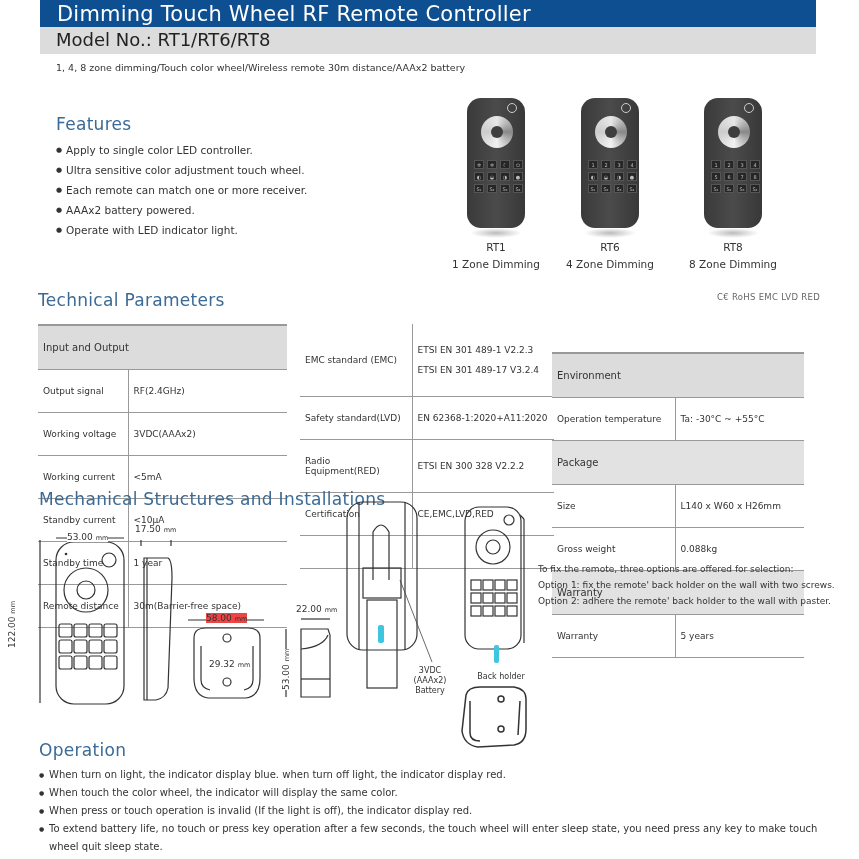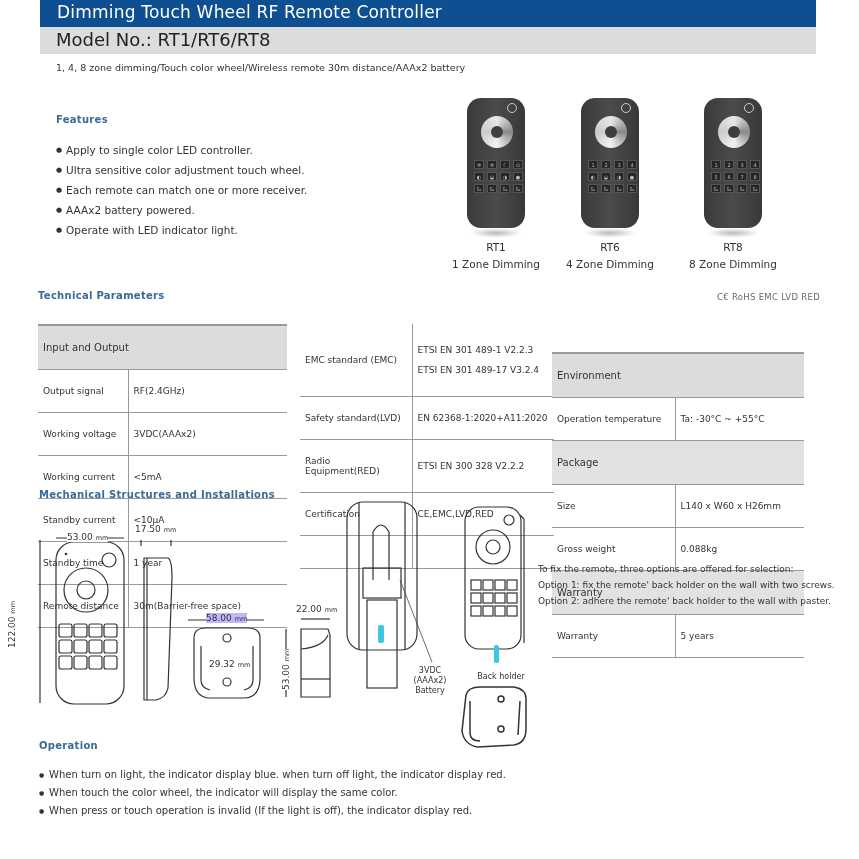--- a/index.html
+++ b/index.html
@@ -1,23 +1,23 @@
 <!DOCTYPE html>
 <html><head>
 <meta charset="utf-8">
 <style>
   * { box-sizing: border-box; margin: 0; padding: 0; }
   html, body { width: 859px; height: 859px; background: #ffffff; overflow: hidden; }
   body { font-family: "DejaVu Sans", sans-serif; color: #333; position: relative; }
 
-  .title-bar { position: absolute; left: 40px; top: 0; width: 776px; height: 27px; background: #0e4f91; color: #fff; font-size: 17px; padding: 2px 0 0 17px; letter-spacing: 0.2px; }
+  .title-bar { position: absolute; left: 40px; top: 0; width: 776px; height: 27px; background: #0e4f91; color: #fff; font-size: 21px; padding: 2px 0 0 17px; letter-spacing: 0.2px; }
   .model-bar { position: absolute; left: 40px; top: 27px; width: 776px; height: 27px; background: #dcdcdc; color: #222; font-size: 18px; padding: 2px 0 0 16px; }
   .subtitle { position: absolute; left: 56px; top: 62px; font-size: 9.5px; color: #333; }
 
-  .sec-head { position: absolute; color: #3a6a95; font-size: 10px; letter-spacing: 0.3px; font-weight: bold; }
+  .sec-head { position: absolute; color: #3a6a95; font-size: 17px; letter-spacing: 0.3px; }
 
   .features { position: absolute; left: 56px; top: 143px; list-style: none; font-size: 10.5px; color: #333; }
   .features li { height: 20px; line-height: 14px; }
   .features li::before { content: "●"; font-size: 7px; margin-right: 4px; vertical-align: 2px; }
 
   .product { position: absolute; width: 110px; text-align: center; }
   .remote { width: 58px; height: 130px; margin: 0 auto; background: linear-gradient(90deg,#3a3a3a,#4b4b4b 50%,#383838); border-radius: 14px; position: relative; }
   .remote .power { position: absolute; right: 8px; top: 5px; width: 10px; height: 10px; border: 1.5px solid #ccc; border-radius: 50%; }
   .remote .wheel { position: absolute; left: 14px; top: 18px; width: 32px; height: 32px; border-radius: 50%; background: conic-gradient(#e8e8e8, #888, #f2f2f2, #ccc, #e8e8e8); }
   .remote .wheel::after { content: ""; position: absolute; left: 10px; top: 10px; width: 12px; height: 12px; border-radius: 50%; background: #3e3e3e; }
@@ -269,21 +269,21 @@
 
 <svg style="left:186px;top:618px;" width="82" height="85">
   <g fill="none" stroke="#333" stroke-width="1.2">
     <line x1="2" y1="2" x2="78" y2="2"></line>
     <path d="M8 20 Q8 10 20 10 L62 10 Q74 10 74 20 L74 60 Q74 78 60 80 L22 80 Q8 78 8 60 Z"></path>
     <path d="M15 28 L15 62 Q15 70 24 72 M67 28 L67 62 Q67 70 58 72"></path>
     <circle cx="41" cy="20" r="4"></circle>
       <circle cx="41" cy="64" r="4"></circle>
   </g>
 </svg>
-<div class="dim" style="left:206px;top:613px;background:#c4b5fd;"><span>58.00</span> <small>mm</small></div>
+<div class="dim" style="left:206px;top:613px;background:#ef4444;"><span>58.00</span> <small>mm</small></div>
 <div class="dim" style="left:209px;top:659px;background:#fff;"><span>29.32</span> <small>mm</small></div>
 
 <svg style="left:283px;top:615px;" width="55" height="90">
   <g fill="none" stroke="#333" stroke-width="1.2">
     <line x1="18" y1="4" x2="47" y2="4"></line>
     <line x1="3" y1="14" x2="3" y2="82"></line>
     <path d="M18 14 L45 14 L47 20 L47 82 L18 82 Z"></path>
     <path d="M18 34 Q40 32 45 20"></path>
     <line x1="18" y1="64" x2="47" y2="64"></line>
   </g>
@@ -347,13 +347,14 @@
   <div>To fix the remote, three options are offered for selection:</div>
   <div>Option 1: fix the remote' back holder on the wall with two screws.</div>
   <div>Option 2: adhere the remote' back holder to the wall with paster.</div>
 </div>
 
 <div class="sec-head" style="left:39px;top:740px;">Operation</div>
 <ul class="operation">
   <li>When turn on light, the indicator display blue. when turn off light, the indicator display red.</li>
   <li>When touch the color wheel, the indicator will display the same color.</li>
   <li>When press or touch operation is invalid (If the light is off), the indicator display red.</li>
+  <li>To extend battery life, no touch or press key operation after a few seconds, the touch wheel will enter sleep state, you need press any key to make touch wheel quit sleep state.</li>
 </ul>
 
 </body></html>

